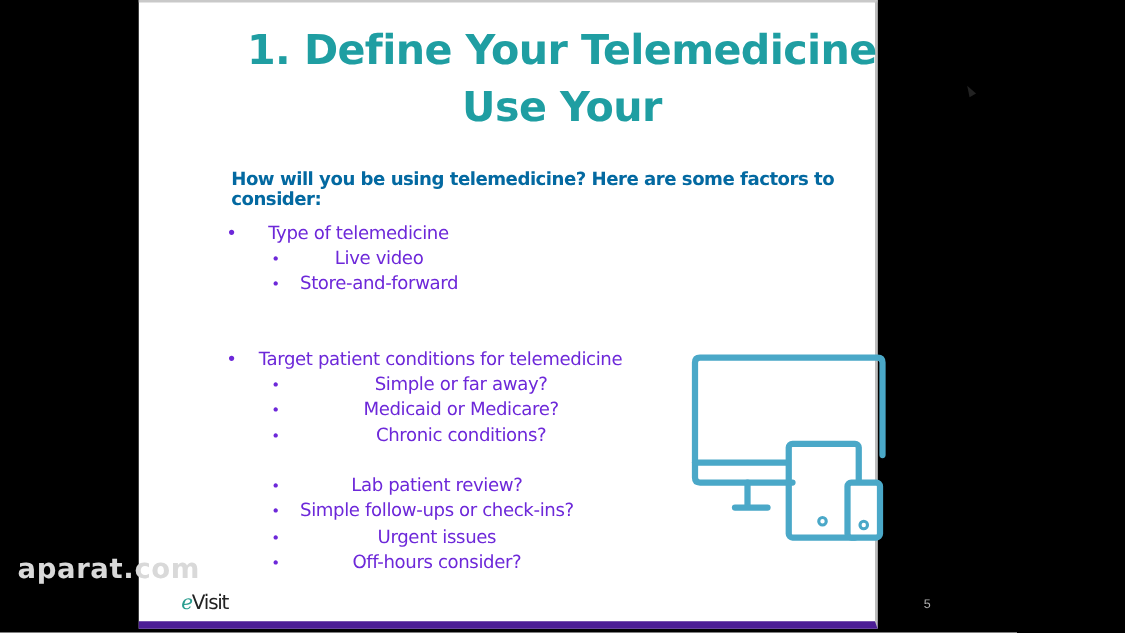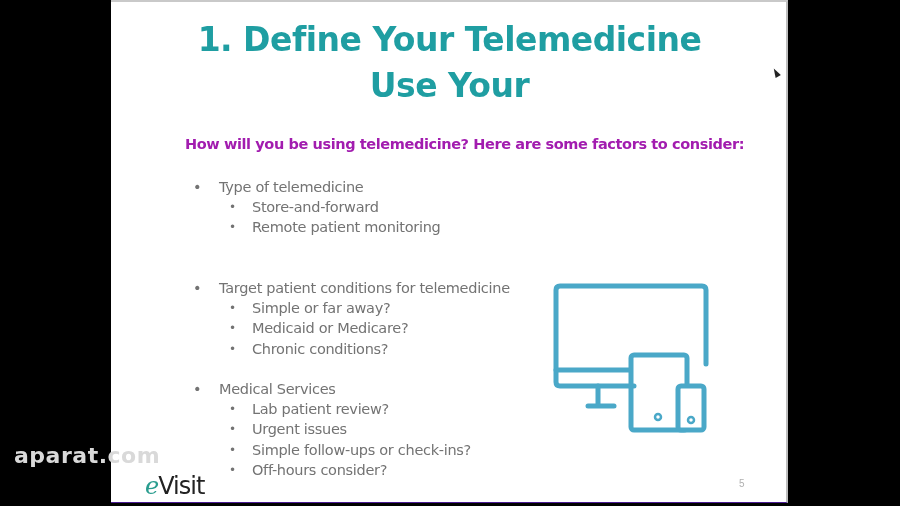--- a/index.html
+++ b/index.html
@@ -1,42 +1,42 @@
 <!DOCTYPE html>
 <html><head>
 <meta charset="utf-8">
 <style>
   html, body { margin: 0; padding: 0; }
   body {
     width: 900px; height: 506px; background: #000; position: relative; overflow: hidden;
     font-family: "Liberation Sans", "DejaVu Sans", sans-serif;
   }
   .slide {
-    position: absolute; left: 111px; top: 0; width: 677px; height: 503px;
-    background: #ffffff; border-top: 2px solid #c9c9c9; border-bottom: 1px solid #4c1d95;
+    position: absolute; left: 111px; top: 0; width: 591px; height: 503px;
+    background: #ffffff; border-top: 2px solid #c9c9c9; border-bottom: 6px solid #4c1d95;
     border-right: 2px solid #bdbdbd; box-sizing: border-box;
   }
   .title {
     position: absolute; left: 0; top: 15px; width: 677px; text-align: center;
     color: #1f9ea2; font-weight: bold; font-size: 33px; line-height: 46px;
     font-family: "DejaVu Sans", sans-serif; letter-spacing: -0.5px;
   }
   .lead {
     position: absolute; left: 74px; top: 134px; font-weight: bold; font-size: 14.5px;
-    color: #a21caf; font-family: "DejaVu Sans", sans-serif; letter-spacing: -0.4px;
+    color: #0369a1; font-family: "DejaVu Sans", sans-serif; letter-spacing: -0.4px;
   }
-  .group { position: absolute; left: 80px; font-size: 14.5px; color: #737373;
-    font-family: "DejaVu Sans", sans-serif; letter-spacing: -0.3px; }
+  .group { position: absolute; left: 68px; font-size: 14.5px; color: #6d28d9;
+    font-family: "DejaVu Sans", sans-serif; letter-spacing: -0.3px; text-align: center; }
   .l1 { position: relative; padding-left: 28px; height: 20px; line-height: 20px; }
   .l1::before { content: "•"; position: absolute; left: 2px; }
   .l2 { position: relative; padding-left: 61px; height: 20.3px; line-height: 20.3px; }
   .l2::before { content: "•"; position: absolute; left: 38px; font-size: 12px; }
   .devices { position: absolute; left: 441px; top: 280px; }
   .brand {
-    position: absolute; left: 34px; top: 470px; font-size: 24px; color: #222;
+    position: absolute; left: 34px; top: 470px; font-size: 16px; color: #222;
     font-family: "DejaVu Sans", sans-serif; letter-spacing: -1px;
   }
   .brand .e { color: #2a9d8f; font-style: italic; font-family: "DejaVu Serif", serif; }
   .pagenum { position: absolute; left: 628px; top: 476px; font-size: 10px; color: #b0b0b0; }
   .cursor { position: absolute; left: 662px; top: 66px; width: 0; height: 0;
     border-left: 3px solid transparent; border-right: 3px solid transparent;
     border-bottom: 9px solid #222; transform: rotate(-30deg); }
   .watermark {
     position: absolute; left: 14px; top: 443px; font-size: 22px; font-weight: bold;
     color: #d9d9d9; letter-spacing: 0.5px; font-family: "DejaVu Sans", sans-serif;
@@ -50,36 +50,35 @@
     <div>1. Define Your Telemedicine</div>
     <div>Use Your</div>
   </div>
 
   <div class="cursor"></div>
 
   <div class="lead">How will you be using telemedicine?  Here are some factors to consider:</div>
 
   <div class="group" style="top:175px;">
     <div class="l1">Type of telemedicine</div>
+    <div class="l2">Live video</div>
     <div class="l2">Store-and-forward</div>
-    <div class="l2">Remote patient monitoring</div>
   </div>
 
   <div class="group" style="top:276px;">
     <div class="l1">Target patient conditions for telemedicine</div>
     <div class="l2">Simple or far away?</div>
     <div class="l2">Medicaid or Medicare?</div>
     <div class="l2">Chronic conditions?</div>
   </div>
 
   <div class="group" style="top:377px;">
-    <div class="l1">Medical Services</div>
     <div class="l2">Lab patient review?</div>
+    <div class="l2">Simple follow-ups or check-ins?</div>
     <div class="l2">Urgent issues</div>
-    <div class="l2">Simple follow-ups or check-ins?</div>
     <div class="l2">Off-hours consider?</div>
   </div>
 
   <div class="devices">
     <svg width="160" height="155" viewBox="0 0 160 155" fill="none" stroke="#4aa8c8" stroke-width="5" stroke-linejoin="round" stroke-linecap="round">
 
       <path d="M82 104 H8 Q4 104 4 100 V8 Q4 4 8 4 H150 Q154 4 154 8 V82"></path>
       <line x1="4" y1="88" x2="78" y2="88"></line>
       <line x1="46" y1="104" x2="46" y2="122"></line>
       <line x1="36" y1="124" x2="62" y2="124"></line>

